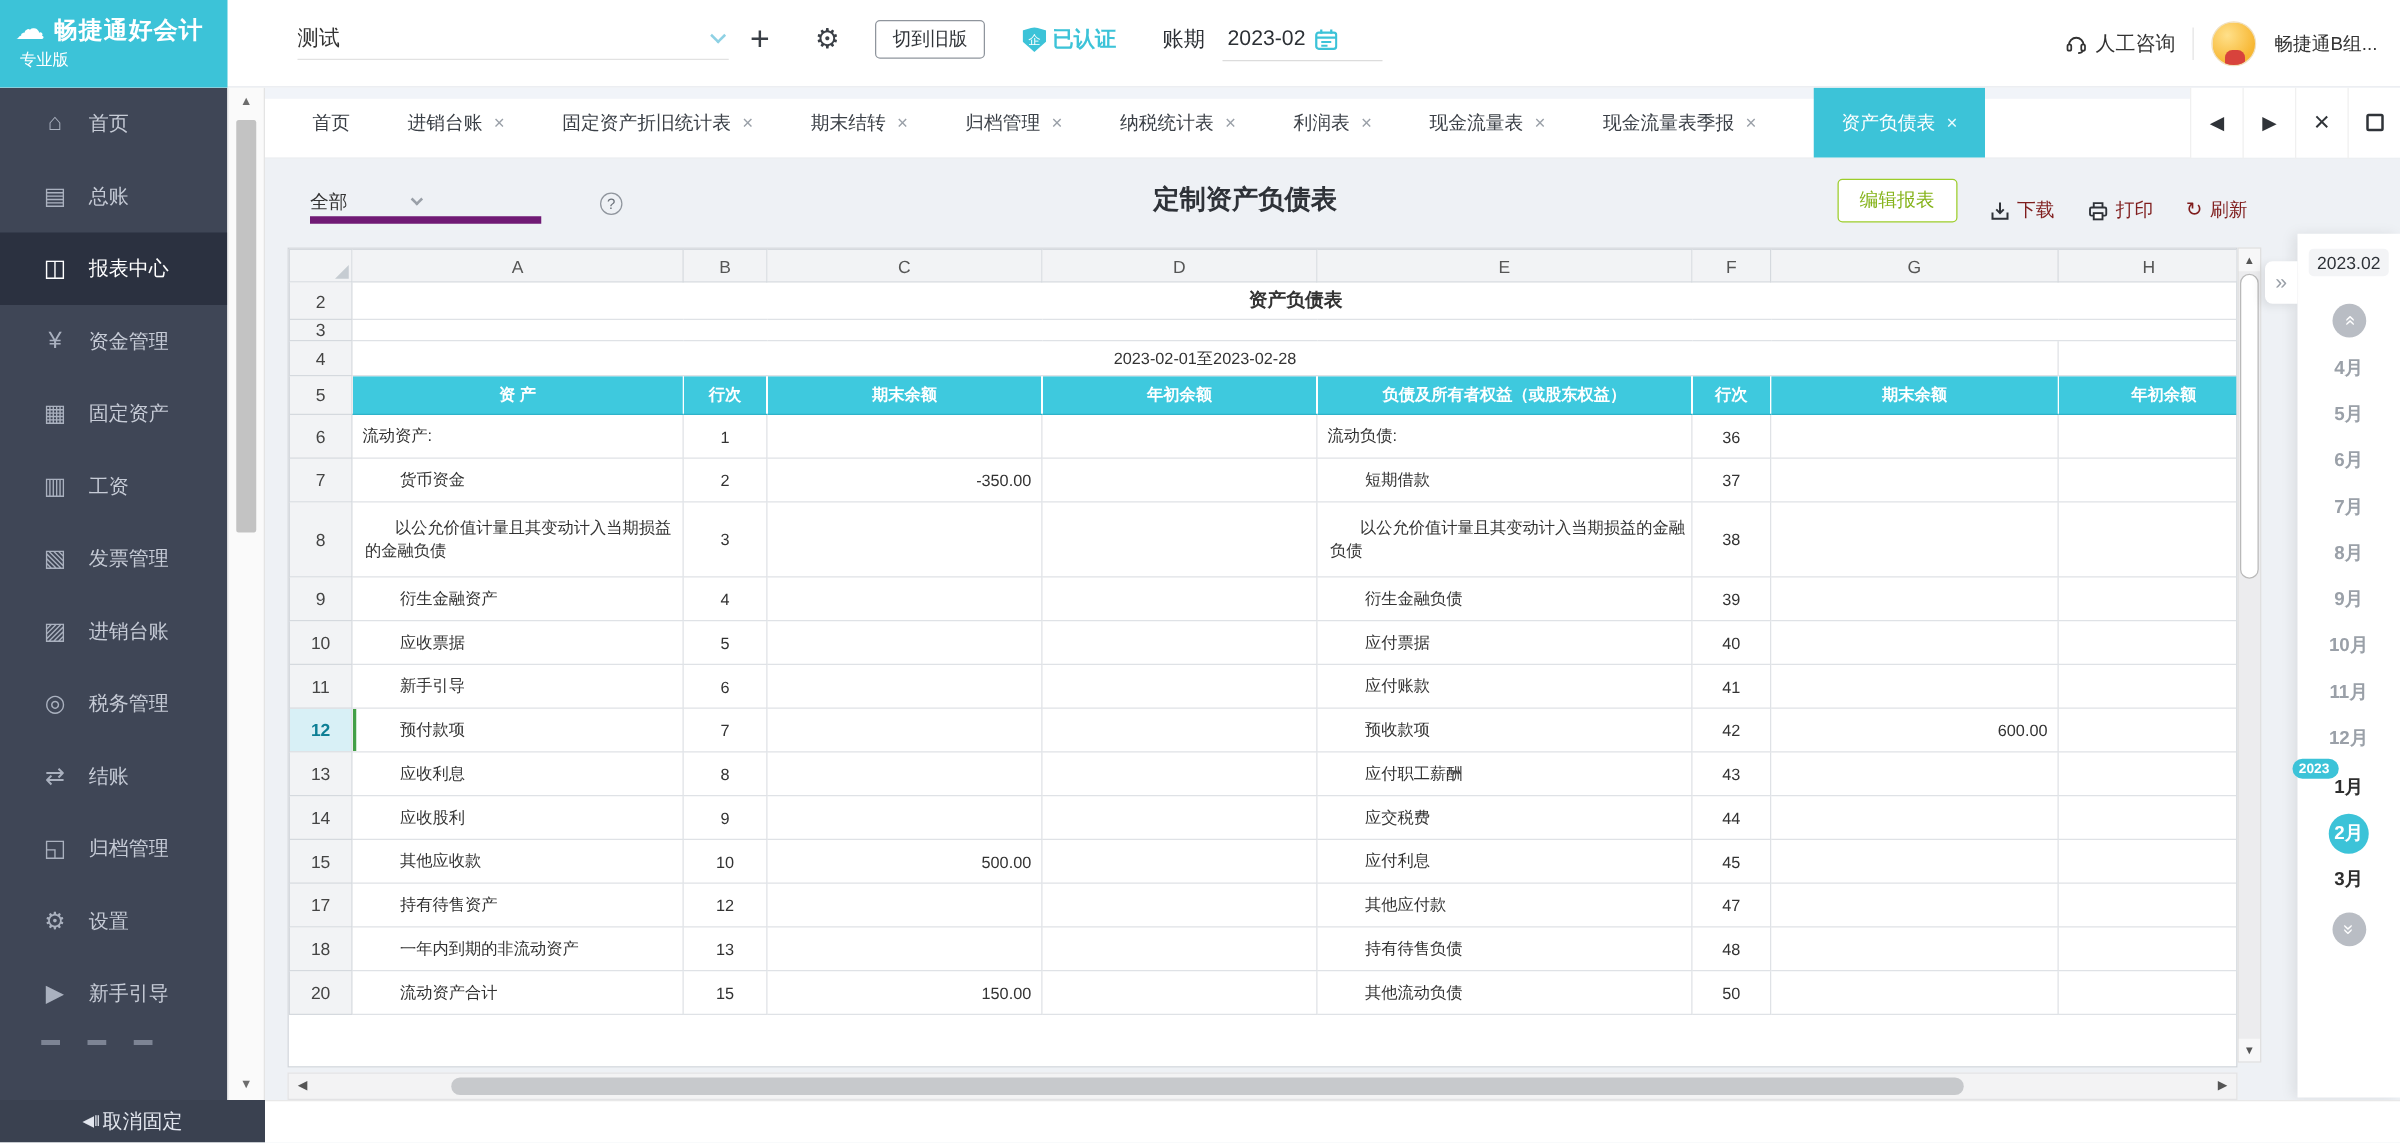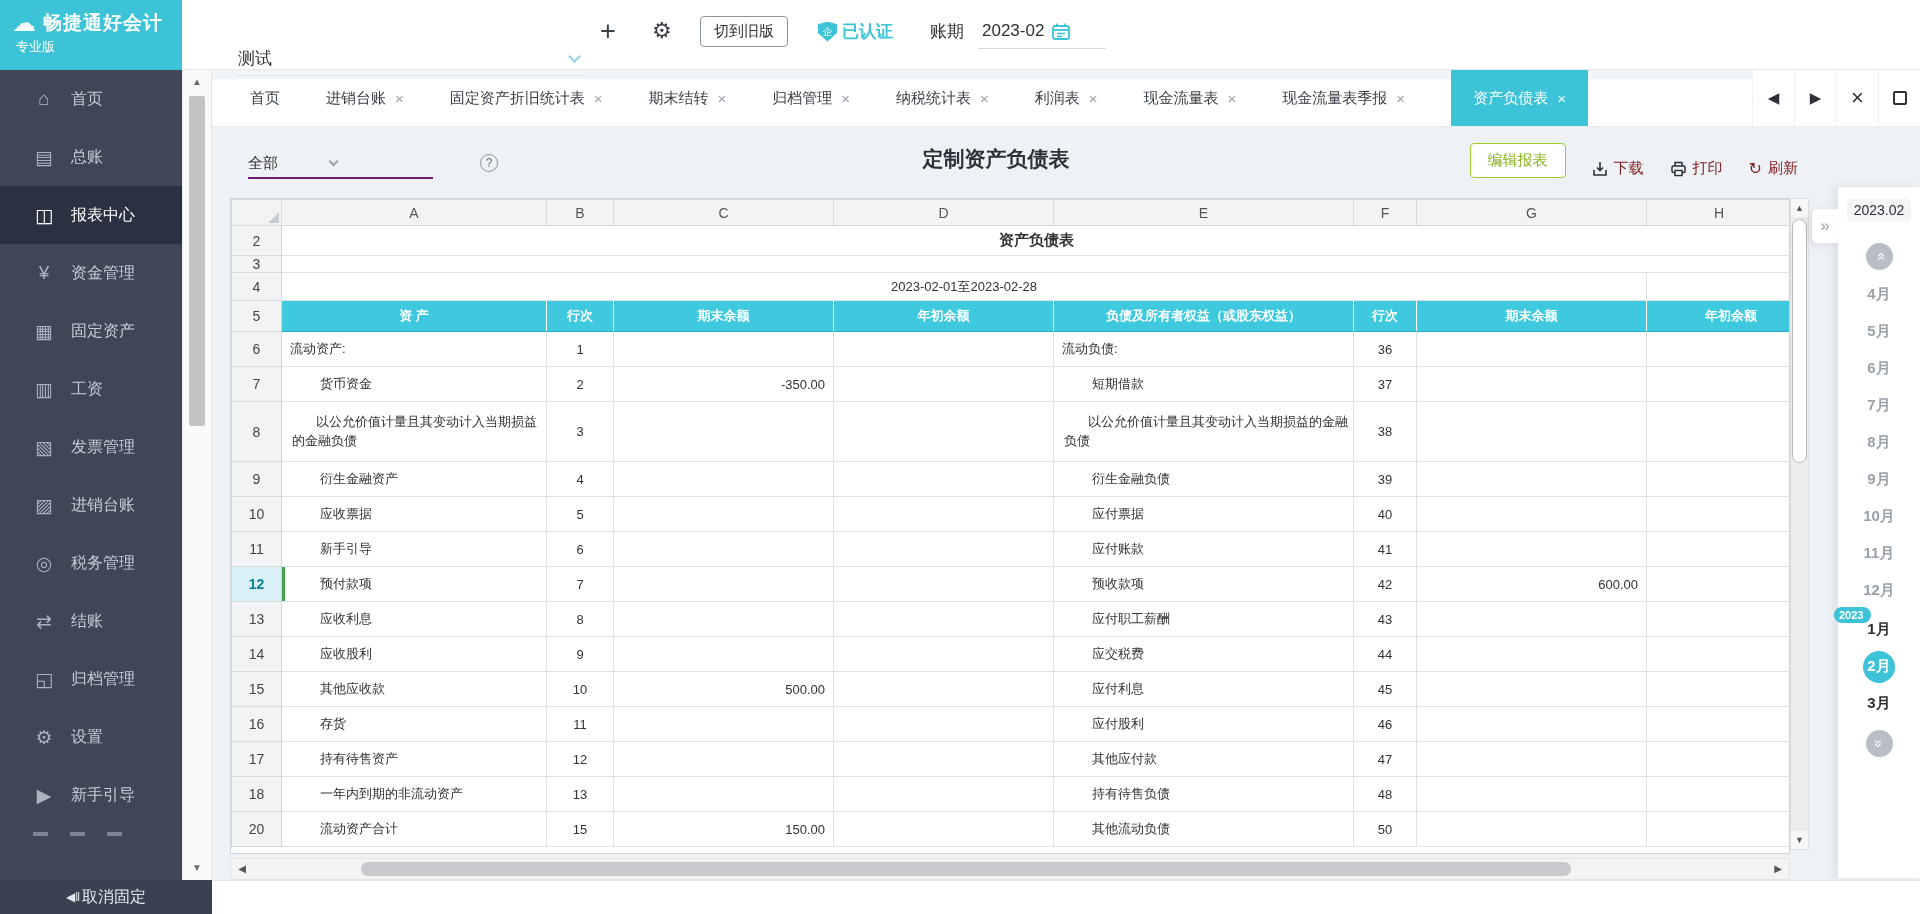--- a/index.html
+++ b/index.html
@@ -6,21 +6,21 @@
   html,body { width:1920px; height:914px; overflow:hidden; }
   body { font-family:"Liberation Sans","DejaVu Sans",sans-serif; background:#eef1f5; position:relative; color:#333; }
 
   
   .app-header { position:absolute; top:0; left:0; width:1920px; height:70px; background:#fff; border-bottom:1px solid #e6e9ee; z-index:6; }
   .brand { position:absolute; left:0; top:0; width:182px; height:70px; background:#3cc3d8; color:#fff; }
   .brand-row { display:flex; align-items:center; padding:9px 0 0 12px; font-size:19px; font-weight:bold; letter-spacing:1px; }
   .cloud-glyph { font-size:24px; margin-right:6px; font-weight:normal; }
   .brand-edition { padding:1px 0 0 16px; font-size:13px; }
 
-  .acct-select { position:absolute; left:238px; top:14px; width:345px; height:34px; border-bottom:1px solid #e2e2e2; font-size:17px; color:#333; display:flex; align-items:center; justify-content:space-between; cursor:pointer;margin-top:28px; }
+  .acct-select { position:absolute; left:238px; top:14px; width:345px; height:34px; border-bottom:1px solid #e2e2e2; font-size:17px; color:#333; display:flex; align-items:center; justify-content:space-between; cursor:pointer; }
   .chev { width:9px; height:9px; border-left:2px solid #8ed1e4; border-bottom:2px solid #8ed1e4; transform:rotate(-45deg); margin:-4px 4px 0 0; }
   .hdr-ico { position:absolute; top:14px; font-size:24px; color:#3a3f46; cursor:pointer; line-height:34px; }
   .ico-plus { left:600px; font-size:27px; }
   .ico-gear { left:652px; font-size:22px; }
   .btn-old { position:absolute; left:700px; top:16px; padding:5px 13px; border:1px solid #8f959d; border-radius:4px; font-size:15px; color:#2f3338; background:#fff; cursor:pointer; }
   .certified { position:absolute; left:818px; top:20px; display:flex; align-items:center; gap:5px; font-size:17px; font-weight:bold; color:#3cc3d8; }
   .shield { width:19px; height:20px; background:#3cc3d8; clip-path:polygon(50% 0,100% 14%,100% 58%,50% 100%,0 58%,0 14%); color:#fff; font-size:10px; font-weight:normal; display:flex; align-items:center; justify-content:center; }
   .period { position:absolute; left:930px; top:20px; display:flex; align-items:center; font-size:17px; color:#2c3035; }
   .period-value { margin-left:18px; padding-bottom:2px;text-align:center; }
   .period-underline { position:absolute; left:978px; top:48px; width:128px; border-bottom:1px solid #dcdcdc; }
@@ -57,21 +57,21 @@
   .tab.active { background:#3cc3d8; color:#fff; padding:0 22px; }
   .tab.active .tab-close { color:#eafcff; }
   .tab-controls { margin-left:auto; display:flex; align-items:center; position:relative; background:#fff; }
   .tc-btn { width:42px; height:57px; display:flex; align-items:center; justify-content:center; font-size:15px; color:#2f3338; cursor:pointer; border-left:1px solid #f0f0f0; }
   .tc-close { font-size:22px; }
   .fs-box { width:14px; height:14px; border:2px solid #2f3338; border-radius:2px; }
 
   
   .content { position:absolute; left:212px; top:127px; right:0; bottom:34px; background:#eef1f5; }
   .toolbar { position:absolute; left:0; top:0; right:0; height:70px; }
-  .filter { position:absolute; left:36px; top:22px; width:185px; height:30px; border-bottom:2px solid #701a75; display:flex; align-items:center; font-size:15px; color:#333; cursor:pointer; }
+  .filter { position:absolute; left:36px; top:22px; width:185px; height:30px; border-bottom:6px solid #701a75; display:flex; align-items:center; font-size:15px; color:#333; cursor:pointer; }
   .filter .chev { border-color:#9aa0a8; width:7px; height:7px; margin-left:52px; }
   .help-circle { position:absolute; left:268px; top:27px; width:18px; height:18px; border:1px solid #8f959d; border-radius:50%; font-size:12px; color:#6d737b; text-align:center; line-height:16px; cursor:pointer; }
   .page-title { position:absolute; left:0; right:140px; top:18px; text-align:center; font-size:21px; font-weight:bold; color:#2e3238; }
   .toolbar-actions { position:absolute; right:122px; top:16px; display:flex; align-items:flex-end; gap:26px; }
   .btn-edit { border:1px solid #9ccd2a; color:#85b31a; background:#fff; border-radius:4px; padding:7px 17px; font-size:15px; cursor:pointer; }
   .tool-link { display:flex; align-items:center; gap:6px; font-size:15px; color:#7f1d1d; cursor:pointer; }
   .tool-link .g { font-size:16px; }
 
   
   .sheet { position:absolute; left:18px; top:71px; width:1560px; height:656px; background:#fff; border:1px solid #cfd4da; overflow:hidden; }
@@ -150,20 +150,34 @@
       <rect x="1" y="3" width="16" height="13" rx="2" fill="none" stroke="#3cc3d8" stroke-width="1.8"></rect>
       <line x1="1" y1="7" x2="17" y2="7" stroke="#3cc3d8" stroke-width="1.8"></line>
       <line x1="5" y1="0.5" x2="5" y2="4" stroke="#3cc3d8" stroke-width="1.8"></line>
       <line x1="13" y1="0.5" x2="13" y2="4" stroke="#3cc3d8" stroke-width="1.8"></line>
       <line x1="5" y1="10.5" x2="13" y2="10.5" stroke="#3cc3d8" stroke-width="1.6"></line>
       <line x1="5" y1="13.5" x2="10" y2="13.5" stroke="#3cc3d8" stroke-width="1.6"></line>
     </svg>
   </div>
   <div class="period-underline"></div>
 
+  <div class="hdr-right">
+    <div class="support">
+      <svg width="18" height="18" viewBox="0 0 18 18">
+        <path d="M3.2 10 a5.8 5.8 0 0 1 11.6 0" fill="none" stroke="#333" stroke-width="1.6"></path>
+        <rect x="2" y="9.5" width="3" height="5" rx="1.4" fill="none" stroke="#333" stroke-width="1.4"></rect>
+        <rect x="13" y="9.5" width="3" height="5" rx="1.4" fill="none" stroke="#333" stroke-width="1.4"></rect>
+        <path d="M14.5 14.5 q-1 2 -4 2" fill="none" stroke="#333" stroke-width="1.4"></path>
+      </svg>
+      <span>人工咨询</span>
+    </div>
+    <div class="hdr-divider"></div>
+    <div class="avatar"></div>
+    <div class="user-name">畅捷通B组...</div>
+  </div>
 </div>
 
 <div class="sidebar">
 
 <div class="side-item">
       <span class="s-icon">⌂</span>
       <span class="s-label">首页</span>
     </div>
     <div class="side-item">
       <span class="s-icon">▤</span>
@@ -466,31 +480,20 @@
             <td class="c-a lvl1">其他应收款</td>
             <td style="text-align: center;">10</td>
             <td class="num">500.00</td>
             <td></td>
             <td class="lvl1">应付利息</td>
             <td style="text-align: center;">45</td>
             <td class="num"></td>
             <td></td>
           </tr>
           <tr style="height: 35px;">
-            <td class="rownum">16</td>
-            <td class="c-a lvl1">存货</td>
-            <td style="text-align: center;">11</td>
-            <td class="num"></td>
-            <td></td>
-            <td class="lvl1">应付股利</td>
-            <td style="text-align: center;">46</td>
-            <td class="num"></td>
-            <td></td>
-          </tr>
-          <tr style="height: 35px;">
             <td class="rownum">17</td>
             <td class="c-a lvl1">持有待售资产</td>
             <td style="text-align: center;">12</td>
             <td class="num"></td>
             <td></td>
             <td class="lvl1">其他应付款</td>
             <td style="text-align: center;">47</td>
             <td class="num"></td>
             <td></td>
           </tr>

